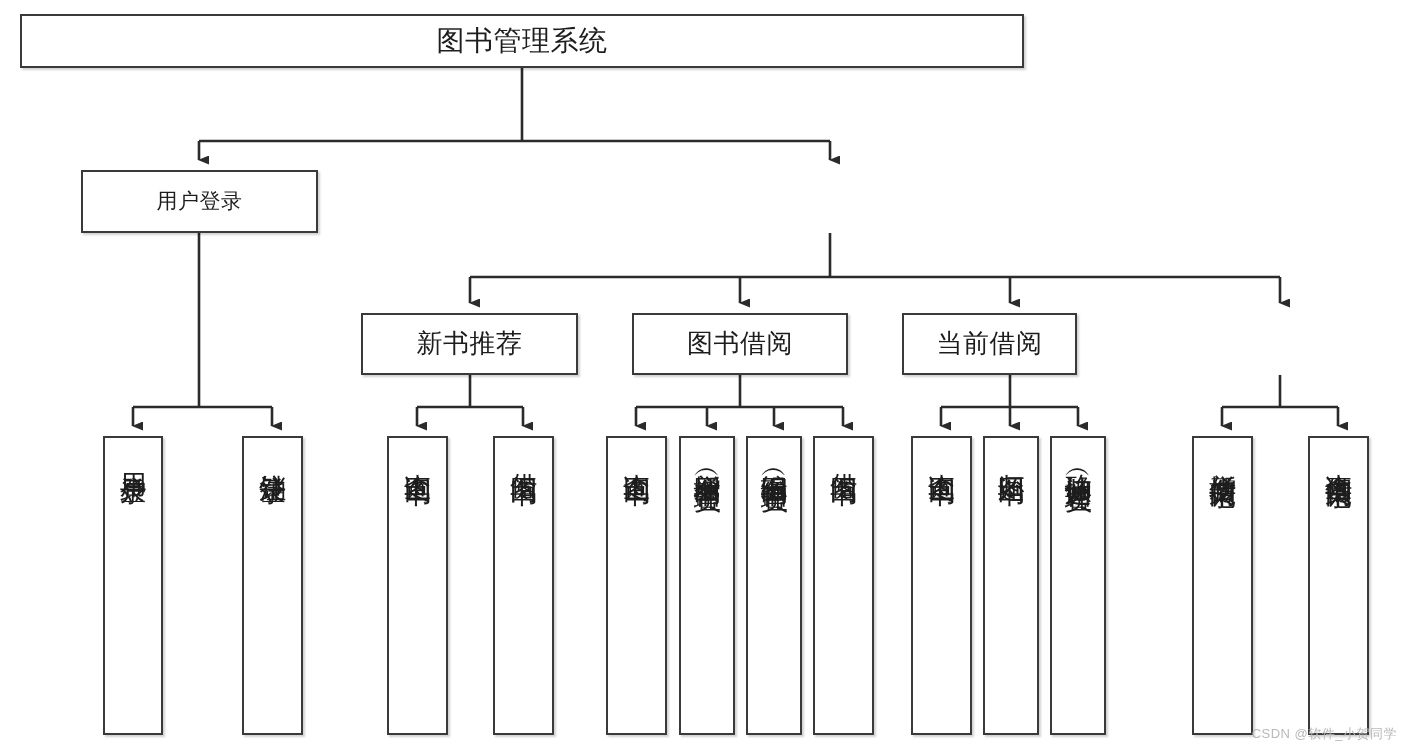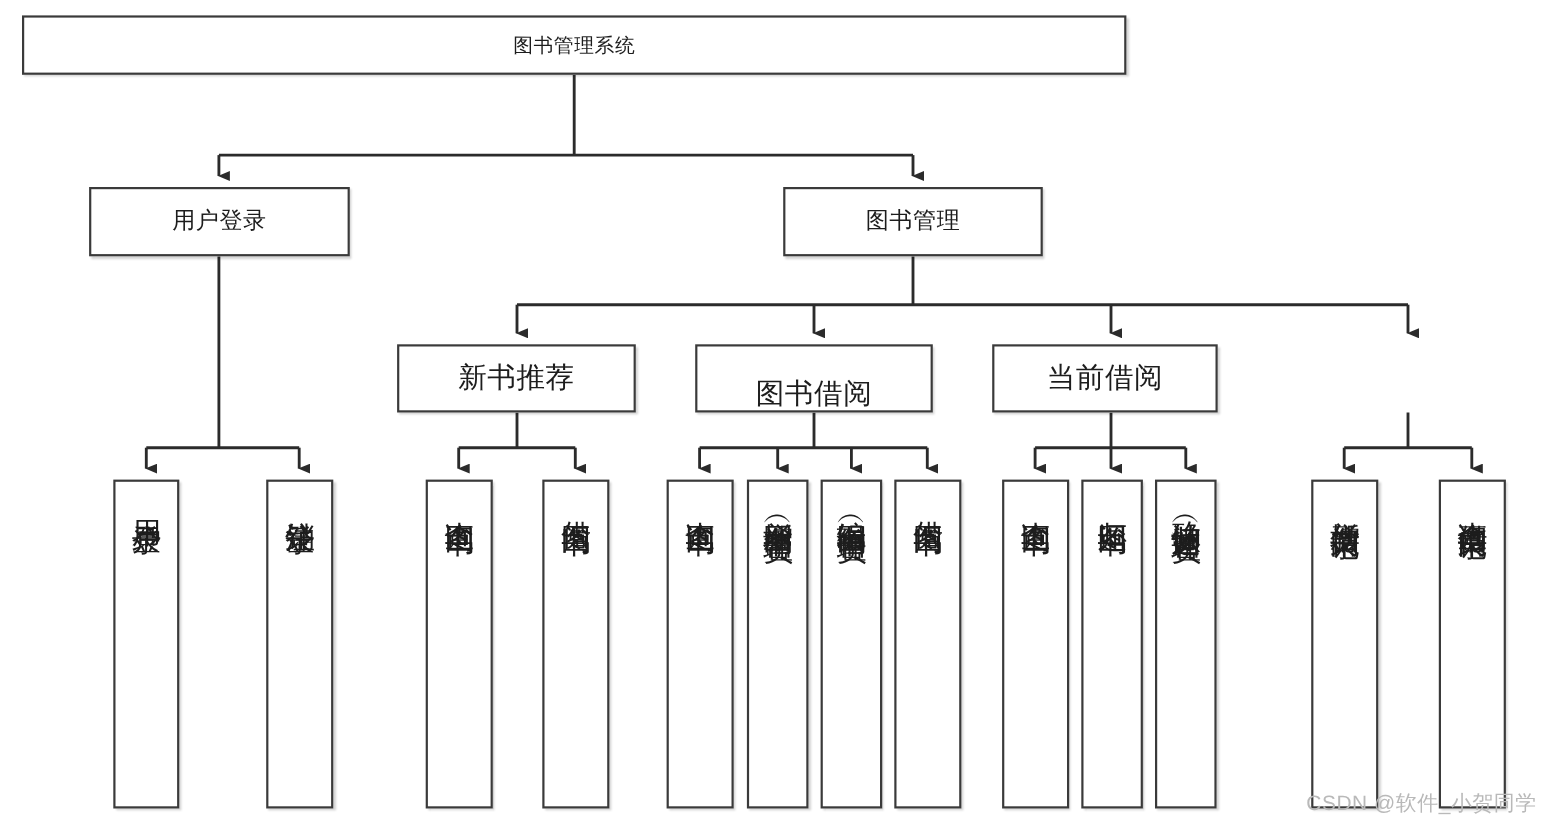--- a/index.html
+++ b/index.html
@@ -18,21 +18,21 @@
     justify-content:center;
     color:#1c1c1c;
   }
   .node .lbl{
     font-size:21px;
     line-height:1.15;
     letter-spacing:0.5px;
     white-space:nowrap;
     color:#1d1d1d;
   }
-  .node.root .lbl{font-size:18px;}
+  .node.root .lbl{font-size:28px;}
   .node.lvl2 .lbl{font-size:21px;}
   .node.lvl3 .lbl{font-size:26px;}
 
   .node.leaf{
     align-items:flex-start;
     justify-content:center;
     padding-top:14px;
   }
   .node.leaf .lbl{
     writing-mode:vertical-rl;
@@ -42,21 +42,21 @@
     letter-spacing:2px;
     white-space:normal;
     text-align:left;
     max-height:278px;
   }
 
   .watermark{
     position:absolute;
     right:8px;
     bottom:4px;
-    font-size:19px;
+    font-size:13px;
     color:#b9b9b9;
     letter-spacing:0.5px;
     white-space:nowrap;
   }
 </style>
 </head>
 <body>
 
 <div id="stage">
 
@@ -110,31 +110,28 @@
     </g>
   </svg>
 
   <div class="node root" style="left:20px;top:14px;width:1004px;height:54px;">
     <span class="lbl">图书管理系统</span>
   </div>
 
   <div class="node lvl2" style="left:81px;top:170px;width:237px;height:63px;">
     <span class="lbl">用户登录</span>
   </div>
-  <div class="node lvl2" style="left:712px;top:170px;width:236px;height:63px;">
-    <span class="lbl">图书管理</span>
-  </div>
 
   <div class="node lvl3" style="left:361px;top:313px;width:217px;height:62px;">
     <span class="lbl">新书推荐</span>
   </div>
-  <div class="node lvl3" style="left:632px;top:313px;width:216px;height:62px;align-items:flex-end;">
+  <div class="node lvl3" style="left:632px;top:313px;width:216px;height:62px;">
     <span class="lbl">图书借阅</span>
   </div>
-  <div class="node lvl3" style="left:902px;top:313px;width:205px;height:62px;">
+  <div class="node lvl3" style="left:902px;top:313px;width:175px;height:62px;">
     <span class="lbl">当前借阅</span>
   </div>
 
   <div class="node leaf" style="left:103px;top:436px;width:60px;height:299px;">
     <span class="lbl">用户登录</span>
   </div>
   <div class="node leaf" style="left:242px;top:436px;width:61px;height:299px;">
     <span class="lbl">注销登录</span>
   </div>
 

